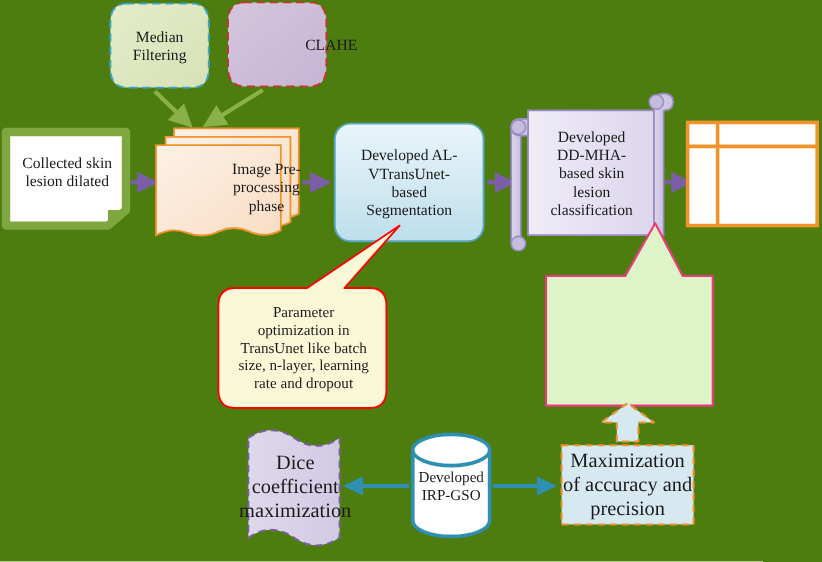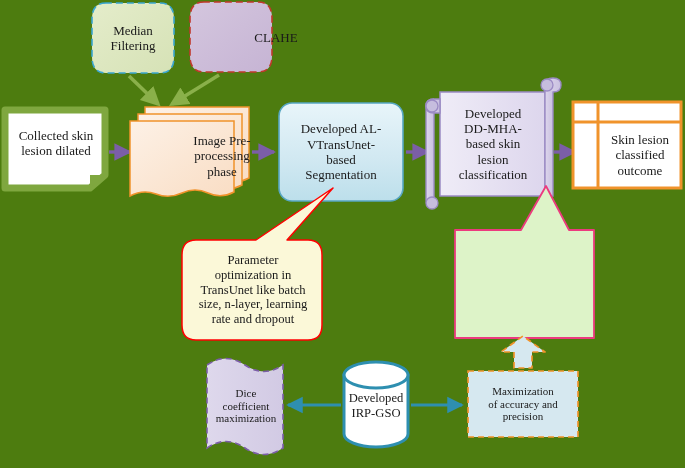--- a/index.html
+++ b/index.html
@@ -26,21 +26,21 @@
     display: flex;
     align-items: center;
     justify-content: center;
     text-align: center;
     color: #1a1a1a;
     line-height: 1.18;
     pointer-events: none;
     white-space: pre-line;
   }
   .fs13 { font-size: 13px; }
-  .fs12 { font-size: 11px; }
+  .fs12 { font-size: 17px; }
   .fs125 { font-size: 12.6px; }
 </style>
 </head>
 <body>
 
 <div id="canvas">
 
   <svg id="svg-layer" viewBox="0 0 685 468">
     <defs>
       <linearGradient id="gradCyan" x1="0" y1="0" x2="0" y2="1">
@@ -216,23 +216,20 @@
 VTransUnet-
 based
 Segmentation</div>
 
   <div class="node-label fs13" style="left:443px; top:94px; width:100px; height:100px;">Developed
 DD-MHA-
 based skin
 lesion
 classification</div>
 
-  <div class="node-label fs13" style="left:600px; top:124px; width:80px; height:62px;">Skin lesion
-classified
-outcome</div>
 
   <div class="node-label fs125" style="left:184px; top:243px; width:138px; height:94px;">Parameter
 optimization in
 TransUnet like batch
 size, n-layer, learning
 rate and dropout</div>
 
 
   <div class="node-label fs12" style="left:203px; top:371px; width:86px; height:70px;">Dice
 coefficient

